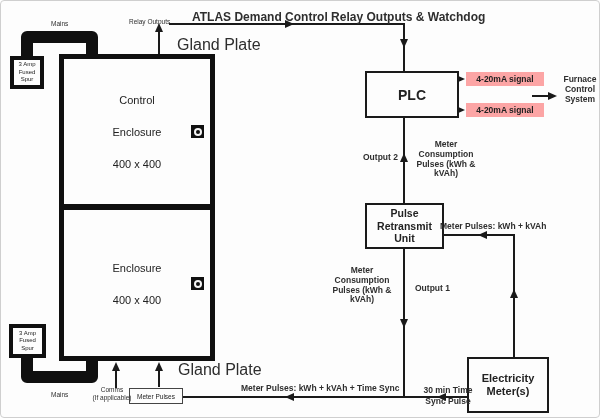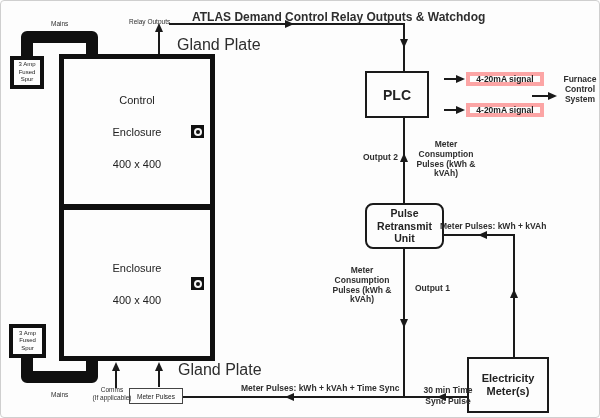--- a/index.html
+++ b/index.html
@@ -29,21 +29,21 @@
     position:absolute;left:63px;width:146px;height:145px;
     display:flex;flex-direction:column;align-items:center;justify-content:center;
     font-size:11px;line-height:32px;color:#222;
   }
   .box{
     position:absolute;box-sizing:border-box;background:#fdfdfd;
     display:flex;align-items:center;justify-content:center;text-align:center;color:#222;
   }
   .spur{border:4px solid #101010;font-size:6px;line-height:7.5px;}
   .heavybox{border:2px solid #1a1a1a;font-weight:bold;}
-  .thinbox{border:4px solid #fca5a5;font-weight:bold;}
+  .thinbox{border:7px solid #fca5a5;font-weight:bold;}
   .cam-lock{
     position:absolute;width:13px;height:13px;background:#101010;
     display:flex;align-items:center;justify-content:center;
   }
   .cam-lock .ring{width:8px;height:8px;border-radius:50%;background:#f5f5f5;
     display:flex;align-items:center;justify-content:center;}
   .cam-lock .pin{width:4px;height:4px;border-radius:50%;background:#101010;}
 </style>
 </head>
 <body>
@@ -114,25 +114,25 @@
       </div>
   </div>
 
   <div class="box spur preline" style="left:9px;top:55px;width:34px;height:33px;">3 Amp
 Fused
 Spur</div>
   <div class="box spur preline" style="left:8px;top:323px;width:37px;height:34px;">3 Amp
 Fused
 Spur</div>
 
-  <div class="box heavybox" style="left:364px;top:70px;width:64px;height:47px;font-size:14px;">PLC</div>
+  <div class="box heavybox" style="left:364px;top:70px;width:94px;height:47px;font-size:14px;">PLC</div>
   <div class="box thinbox" style="left:465px;top:71px;width:78px;height:14px;font-size:8.5px;">4-20mA signal</div>
   <div class="box thinbox" style="left:465px;top:102px;width:78px;height:14px;font-size:8.5px;">4-20mA signal</div>
 
-  <div class="box heavybox preline" style="left:364px;top:202px;width:79px;height:46px;font-size:10.5px;line-height:12.5px;border-radius:8px;">Pulse
+  <div class="box heavybox preline" style="left:364px;top:202px;width:79px;height:46px;font-size:10.5px;line-height:12.5px;">Pulse
 Retransmit
 Unit</div>
   <div class="box heavybox preline" style="left:466px;top:356px;width:82px;height:56px;font-size:11px;line-height:13px;">Electricity
 Meter(s)</div>
 
   <div class="box" style="left:128px;top:387px;width:54px;height:16px;border:1px solid #444;font-size:6.5px;">Meter Pulses</div>
 
   <div class="lbl b" style="left:191px;top:9px;font-size:12px;">ATLAS Demand Control Relay Outputs &amp; Watchdog</div>
   <div class="lbl tiny" style="left:128px;top:17px;">Relay Outputs</div>
   <div class="lbl med" style="left:176px;top:38px;">Gland Plate</div>

